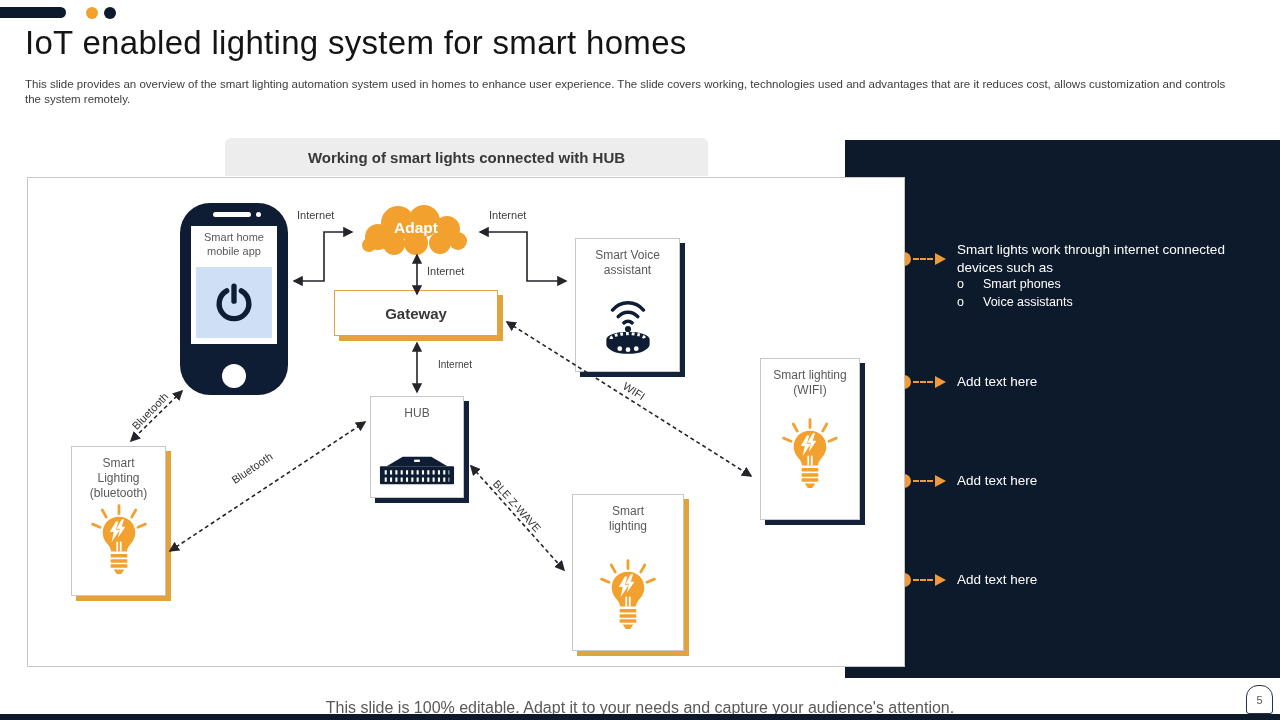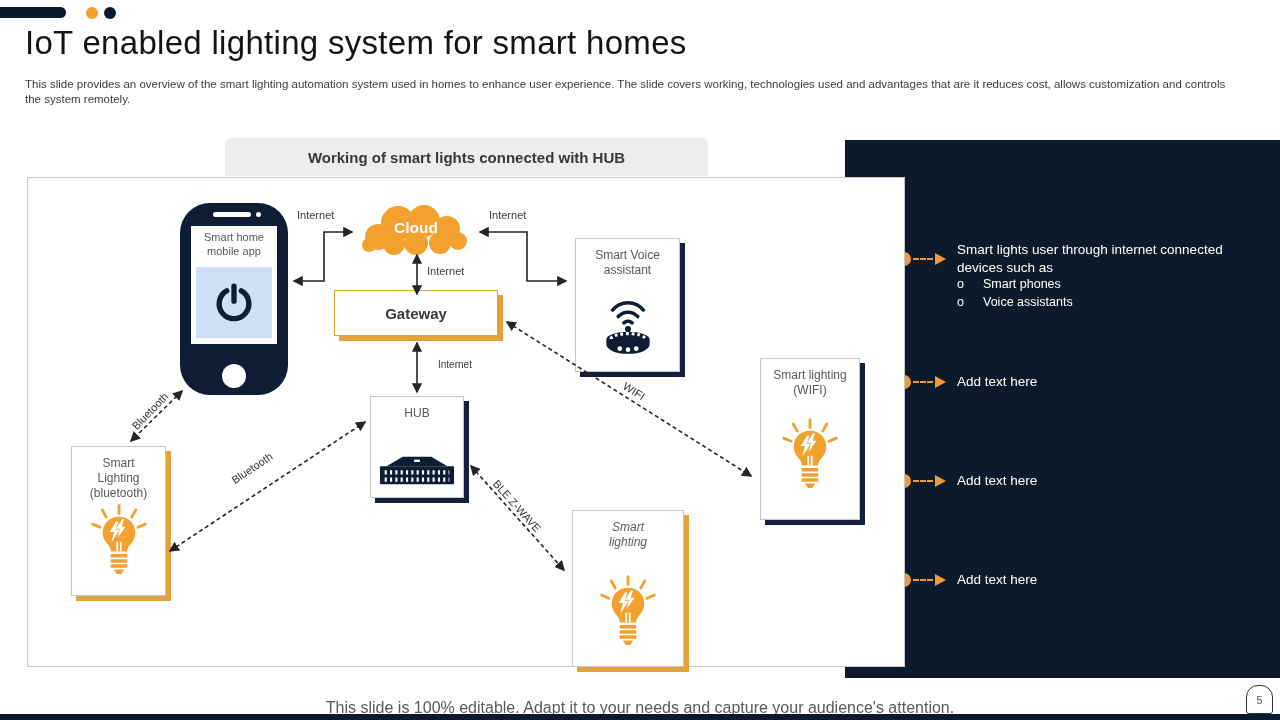--- a/index.html
+++ b/index.html
@@ -62,21 +62,21 @@
   .voice .nlabel{width:92px;}
   .voice .spk-icon{position:absolute;left:50%;bottom:8px;transform:translateX(-50%);width:66px;height:74px;}
 
   
   .light .bulb-icon{position:absolute;left:50%;bottom:4px;transform:translateX(-50%);width:64px;height:88px;}
   .light-bt{left:71px;top:446px;width:93px;height:148px;}
   .light-bt .nlabel{width:64px;}
   .light-wifi{left:760px;top:358px;width:98px;height:160px;}
   .light-wifi .nlabel{width:86px;}
   .light-wifi .bulb-icon{bottom:14px;}
-  .light-plain{left:572px;top:510px;width:110px;height:155px;font-style:italic;}
+  .light-plain{left:572px;top:494px;width:110px;height:155px;}
   .light-plain .nlabel{width:52px;}
 
   
   .net-label{position:absolute;font-size:11px;color:#404040;z-index:6;}
   .edge-label{position:absolute;font-size:11px;color:#333;z-index:6;white-space:nowrap;
               transform:translate(-50%,-50%) rotate(var(--r));}
   .connectors{position:absolute;left:0;top:0;width:1280px;height:720px;z-index:6;pointer-events:none;}
 
   
   .p-bullet{position:absolute;width:8px;height:14px;background:#EF9A3C;border-radius:0 7px 7px 0;z-index:2;}
@@ -181,21 +181,21 @@
             <use href="#sym-power"></use>
           </svg>
       </div>
     </div>
     <div class="home"></div>
   </div>
 
   <svg class="cloud-svg" viewBox="0 0 128 66">
       <use href="#sym-cloud"></use>
     </svg>
-  <div class="cloud-label">Cloud</div>
+  <div class="cloud-label">Adapt</div>
 
   <div class="gateway">Gateway</div>
 
   <div class="node hub shadow-navy">
     <div class="nlabel">HUB</div>
     <svg class="hub-icon" viewBox="0 0 84 40">
         <use href="#sym-hubdev"></use>
       </svg>
   </div>
 
@@ -250,21 +250,21 @@
   <div class="net-label" style="left:427px;top:265px">Internet</div>
   <div class="net-label" style="left:438px;top:359px;font-size:10px">Internet</div>
   <div class="edge-label" style="left:150px;top:411px;--r:-46deg">Bluetooth</div>
   <div class="edge-label" style="left:252px;top:468px;--r:-34deg">Bluetooth</div>
   <div class="edge-label" style="left:634px;top:391px;--r:32deg">WIFI</div>
   <div class="edge-label" style="left:517px;top:506px;--r:48deg">BLE Z-WAVE</div>
 
   <div class="p-bullet" style="left:903px;top:252px"></div>
   <div class="p-dash" style="left:913px;top:258px"></div>
   <div class="p-arrow" style="left:935px;top:253px"></div>
-  <div class="p-text p-main" style="top:241px">Smart lights user through internet connected devices such as</div>
+  <div class="p-text p-main" style="top:241px">Smart lights work through internet connected devices such as</div>
   <div class="p-sub">
     <div class="row">
       <span class="o">o</span>
       <span>Smart phones</span>
     </div>
     <div class="row">
       <span class="o">o</span>
       <span>Voice assistants</span>
     </div>
   </div>

